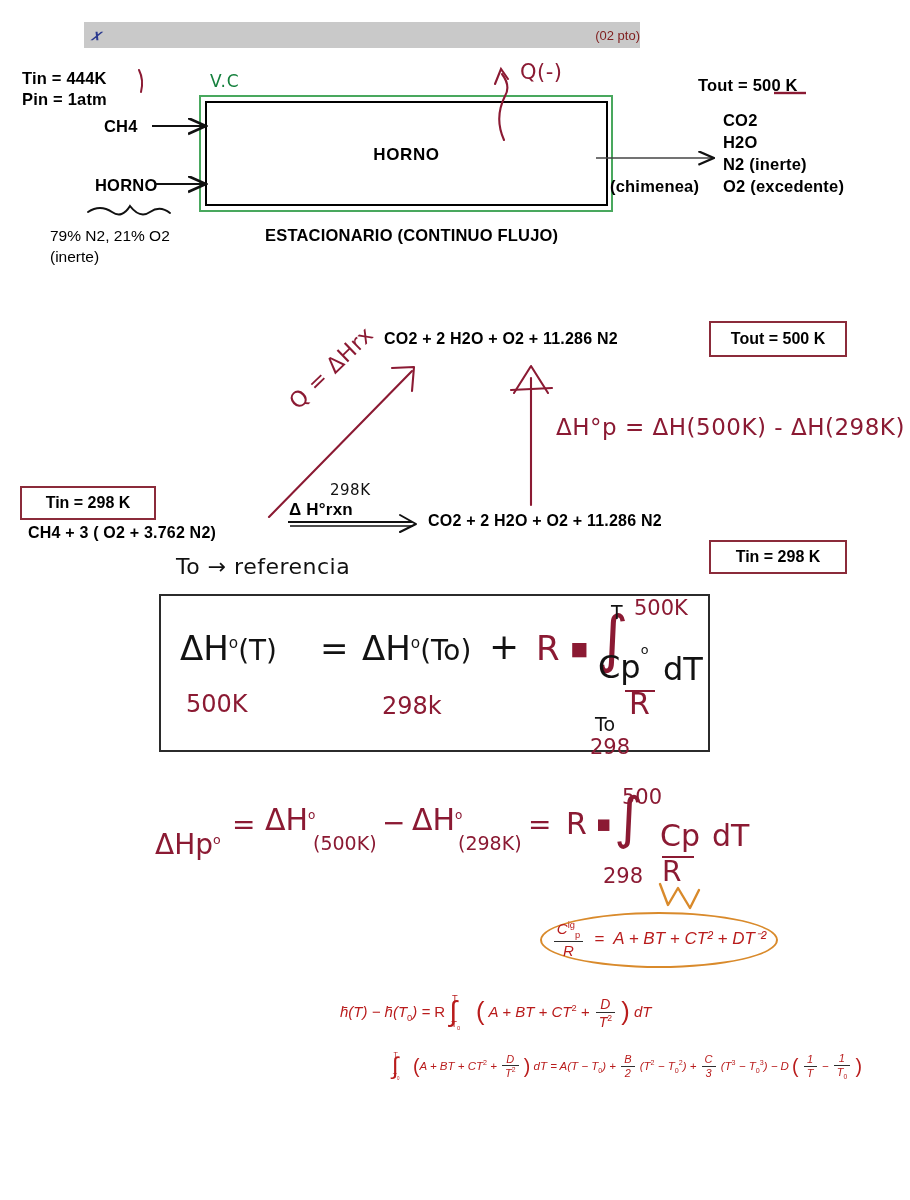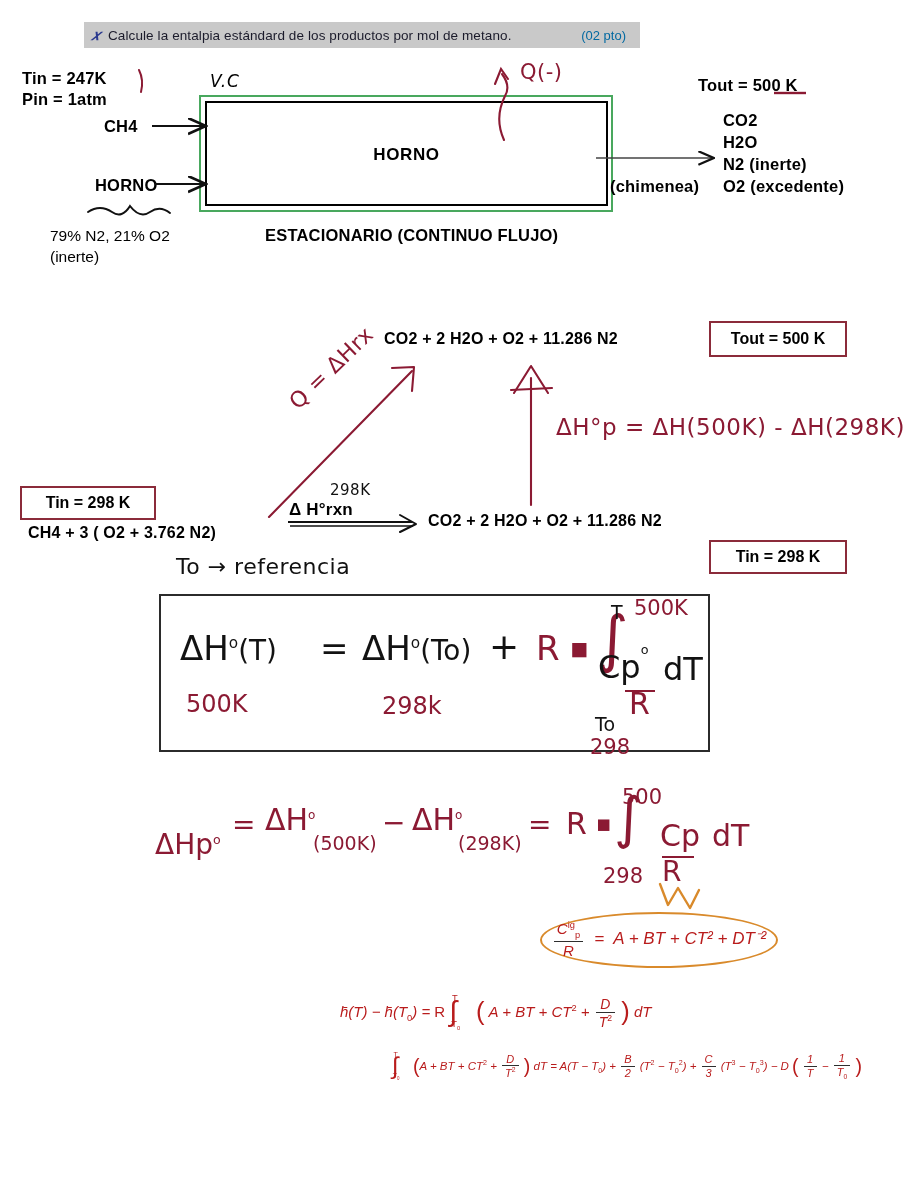--- a/index.html
+++ b/index.html
@@ -19,21 +19,21 @@
   #question-bar .pen{
     width:24px;height:26px;display:flex;align-items:center;justify-content:center;
     color:#2b3a8f;font-size:15px;font-style:italic;font-weight:700;
     font-family:"Liberation Serif", serif;
     transform:skewX(-6deg);
   }
   #question-text{
     font-size:13.5px;color:#1b1b2b;letter-spacing:.1px;
   }
   #question-points{
-    margin-left:auto;margin-right:14px;font-size:13px;color:#0369a1;text-align:right;
+    margin-left:auto;font-size:13px;color:#7f1d1d;text-align:right;
   }
   .d-label{font-weight:700;font-size:16.5px;line-height:1.22;letter-spacing:.2px;}
   .d-small{font-weight:400;font-size:15.5px;line-height:1.22;}
 
   #vc-box-outer{
     left:199px;top:95px;width:414px;height:117px;
     border:2px solid #49a85e;box-sizing:border-box;background:#fff;
   }
   #vc-box-inner{
     left:205px;top:101px;width:403px;height:105px;
@@ -93,37 +93,36 @@
   #cp-ellipse{
     left:540px;top:912px;width:238px;height:56px;
     border:2.5px solid #d98a2b;border-radius:50%/50%;box-sizing:border-box;
   }
 </style>
 </head>
 <body>
 
 <div class="abs" id="question-bar">
   <span class="pen">𝑥</span>
-  <span id="question-text">Calcule la entalpia estándard de los productos por mol de metano.</span>
   <span id="question-points">(02 pto)</span>
 </div>
 
-<div class="abs d-label" style="left:22px;top:68px;">Tin = 247K</div>
+<div class="abs d-label" style="left:22px;top:68px;">Tin = 444K</div>
 <div class="abs d-label" style="left:22px;top:89px;">Pin = 1atm</div>
 
 <div class="abs d-label" style="left:104px;top:116px;">CH4</div>
 <div class="abs d-label" style="left:95px;top:175px;">HORNO</div>
 
 <div class="abs d-small" style="left:50px;top:227px;">79% N2,  21% O2</div>
 <div class="abs d-small" style="left:50px;top:248px;">(inerte)</div>
 
 <div class="abs" id="vc-box-outer"></div>
 <div class="abs" id="vc-box-inner"></div>
 <div class="abs" id="horno-label">HORNO</div>
-<div class="abs hw" id="vc-text" style="color:#000000;font-style:italic;">V.C</div>
+<div class="abs hw" id="vc-text" style="color:#15803d;">V.C</div>
 
 <div class="abs d-label" style="left:265px;top:225px;">ESTACIONARIO (CONTINUO FLUJO)</div>
 
 <div class="abs d-label" style="left:698px;top:75px;">Tout = 500 K</div>
 <div class="abs d-label" style="left:723px;top:110px;">CO2</div>
 <div class="abs d-label" style="left:723px;top:132px;">H2O</div>
 <div class="abs d-label" style="left:723px;top:154px;">N2  (inerte)</div>
 <div class="abs d-label" style="left:723px;top:176px;">O2 (excedente)</div>
 <div class="abs d-label" style="left:610px;top:176px;">(chimenea)</div>
 

